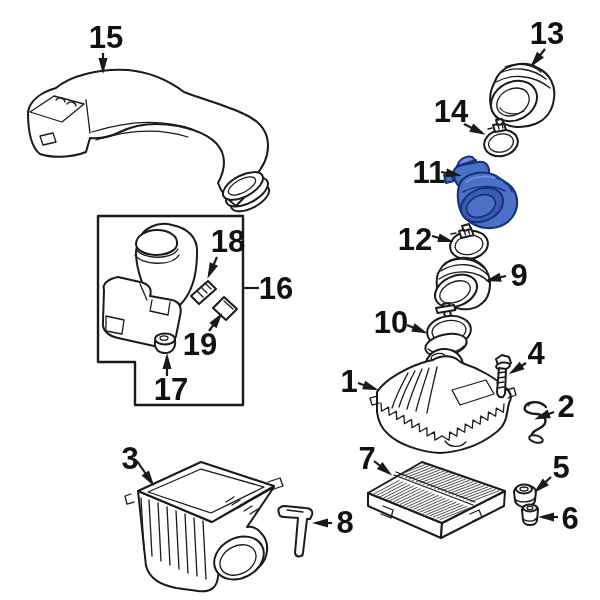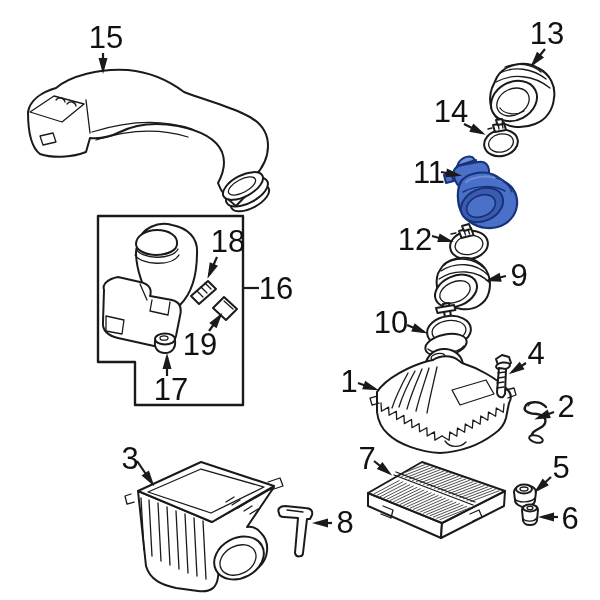--- a/index.html
+++ b/index.html
@@ -1,16 +1,16 @@
 <!DOCTYPE html>
 <html><head>
 <meta charset="utf-8">
 <style>
   html,body{margin:0;padding:0;background:#ffffff;}
-  .stage{width:600px;height:600px;background:#fff;overflow:hidden;}
+  .stage{width:600px;height:600px;background:#fff;overflow:hidden;font-weight:bold;}
   svg{display:block;}
   .ol{fill:#ffffff;stroke:#1a1a1a;stroke-width:2;stroke-linejoin:round;stroke-linecap:round;}
   .ol2{fill:none;stroke:#1a1a1a;stroke-width:1.3;stroke-linejoin:round;stroke-linecap:round;}
   .thick{stroke-width:2.4;}
   .ld{stroke:#1a1a1a;stroke-width:2.2;fill:none;}
   .lbl{font-family:"Liberation Sans",sans-serif;font-size:31px;fill:#111;text-anchor:middle;}
   .hatchg line{stroke:#3a3a3a;stroke-width:0.9;}
 </style>
 </head>
 <body>

